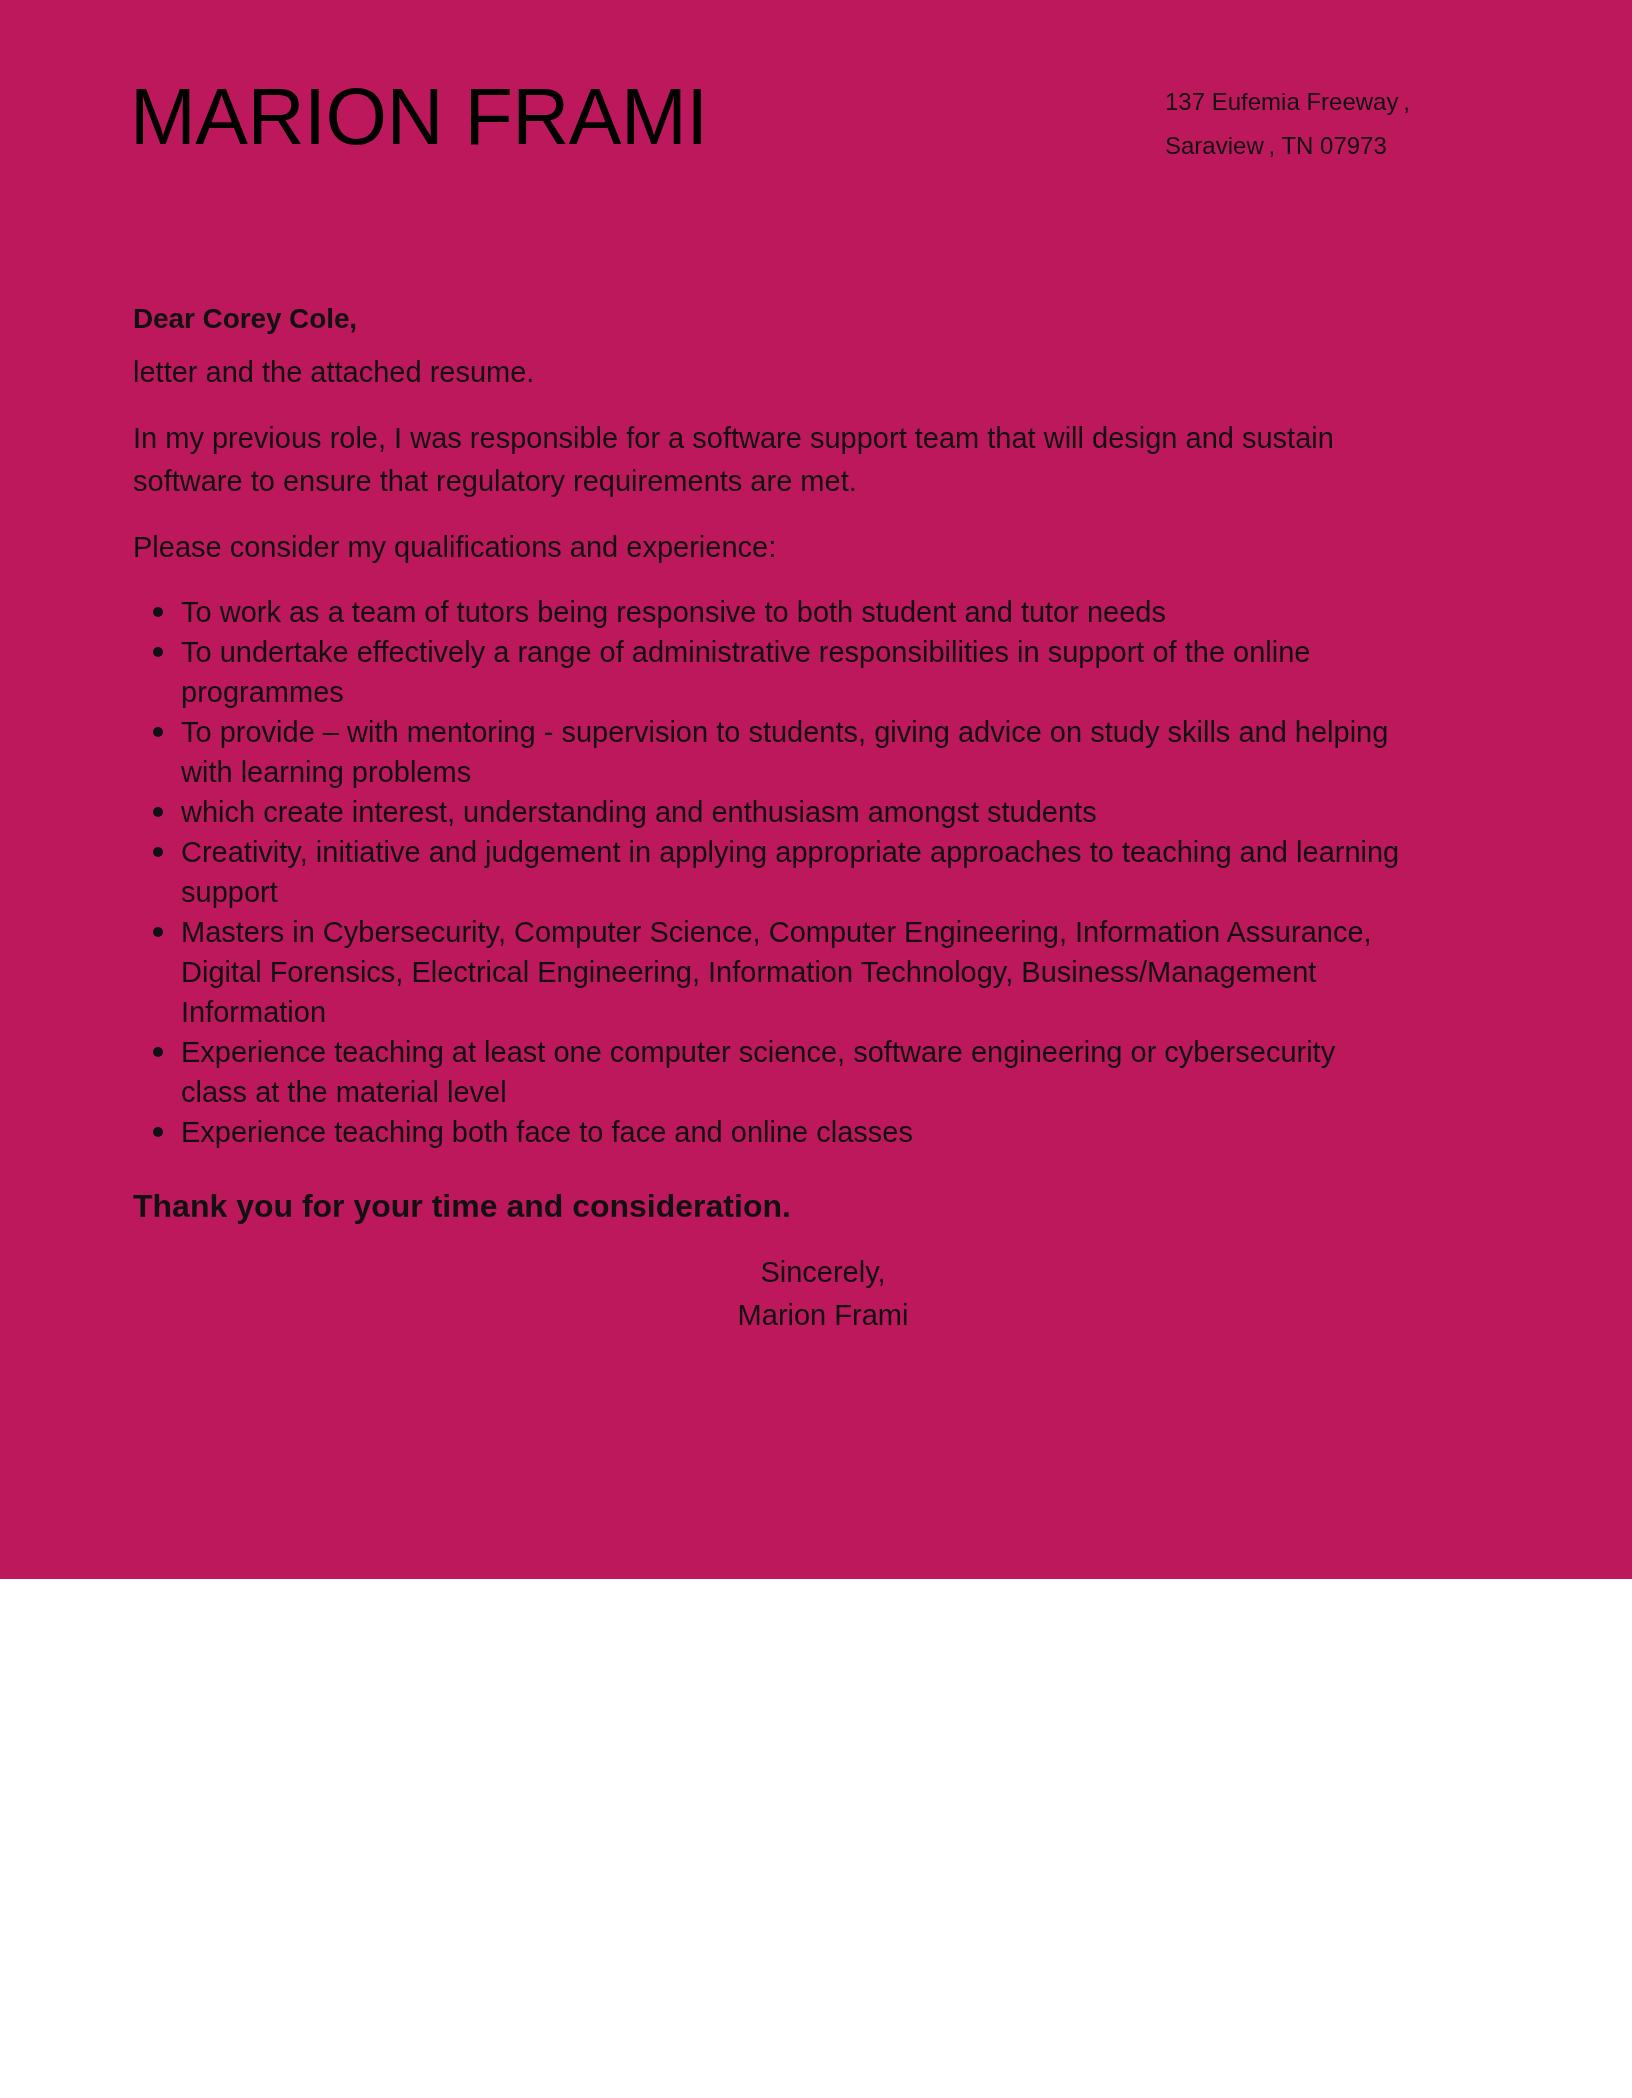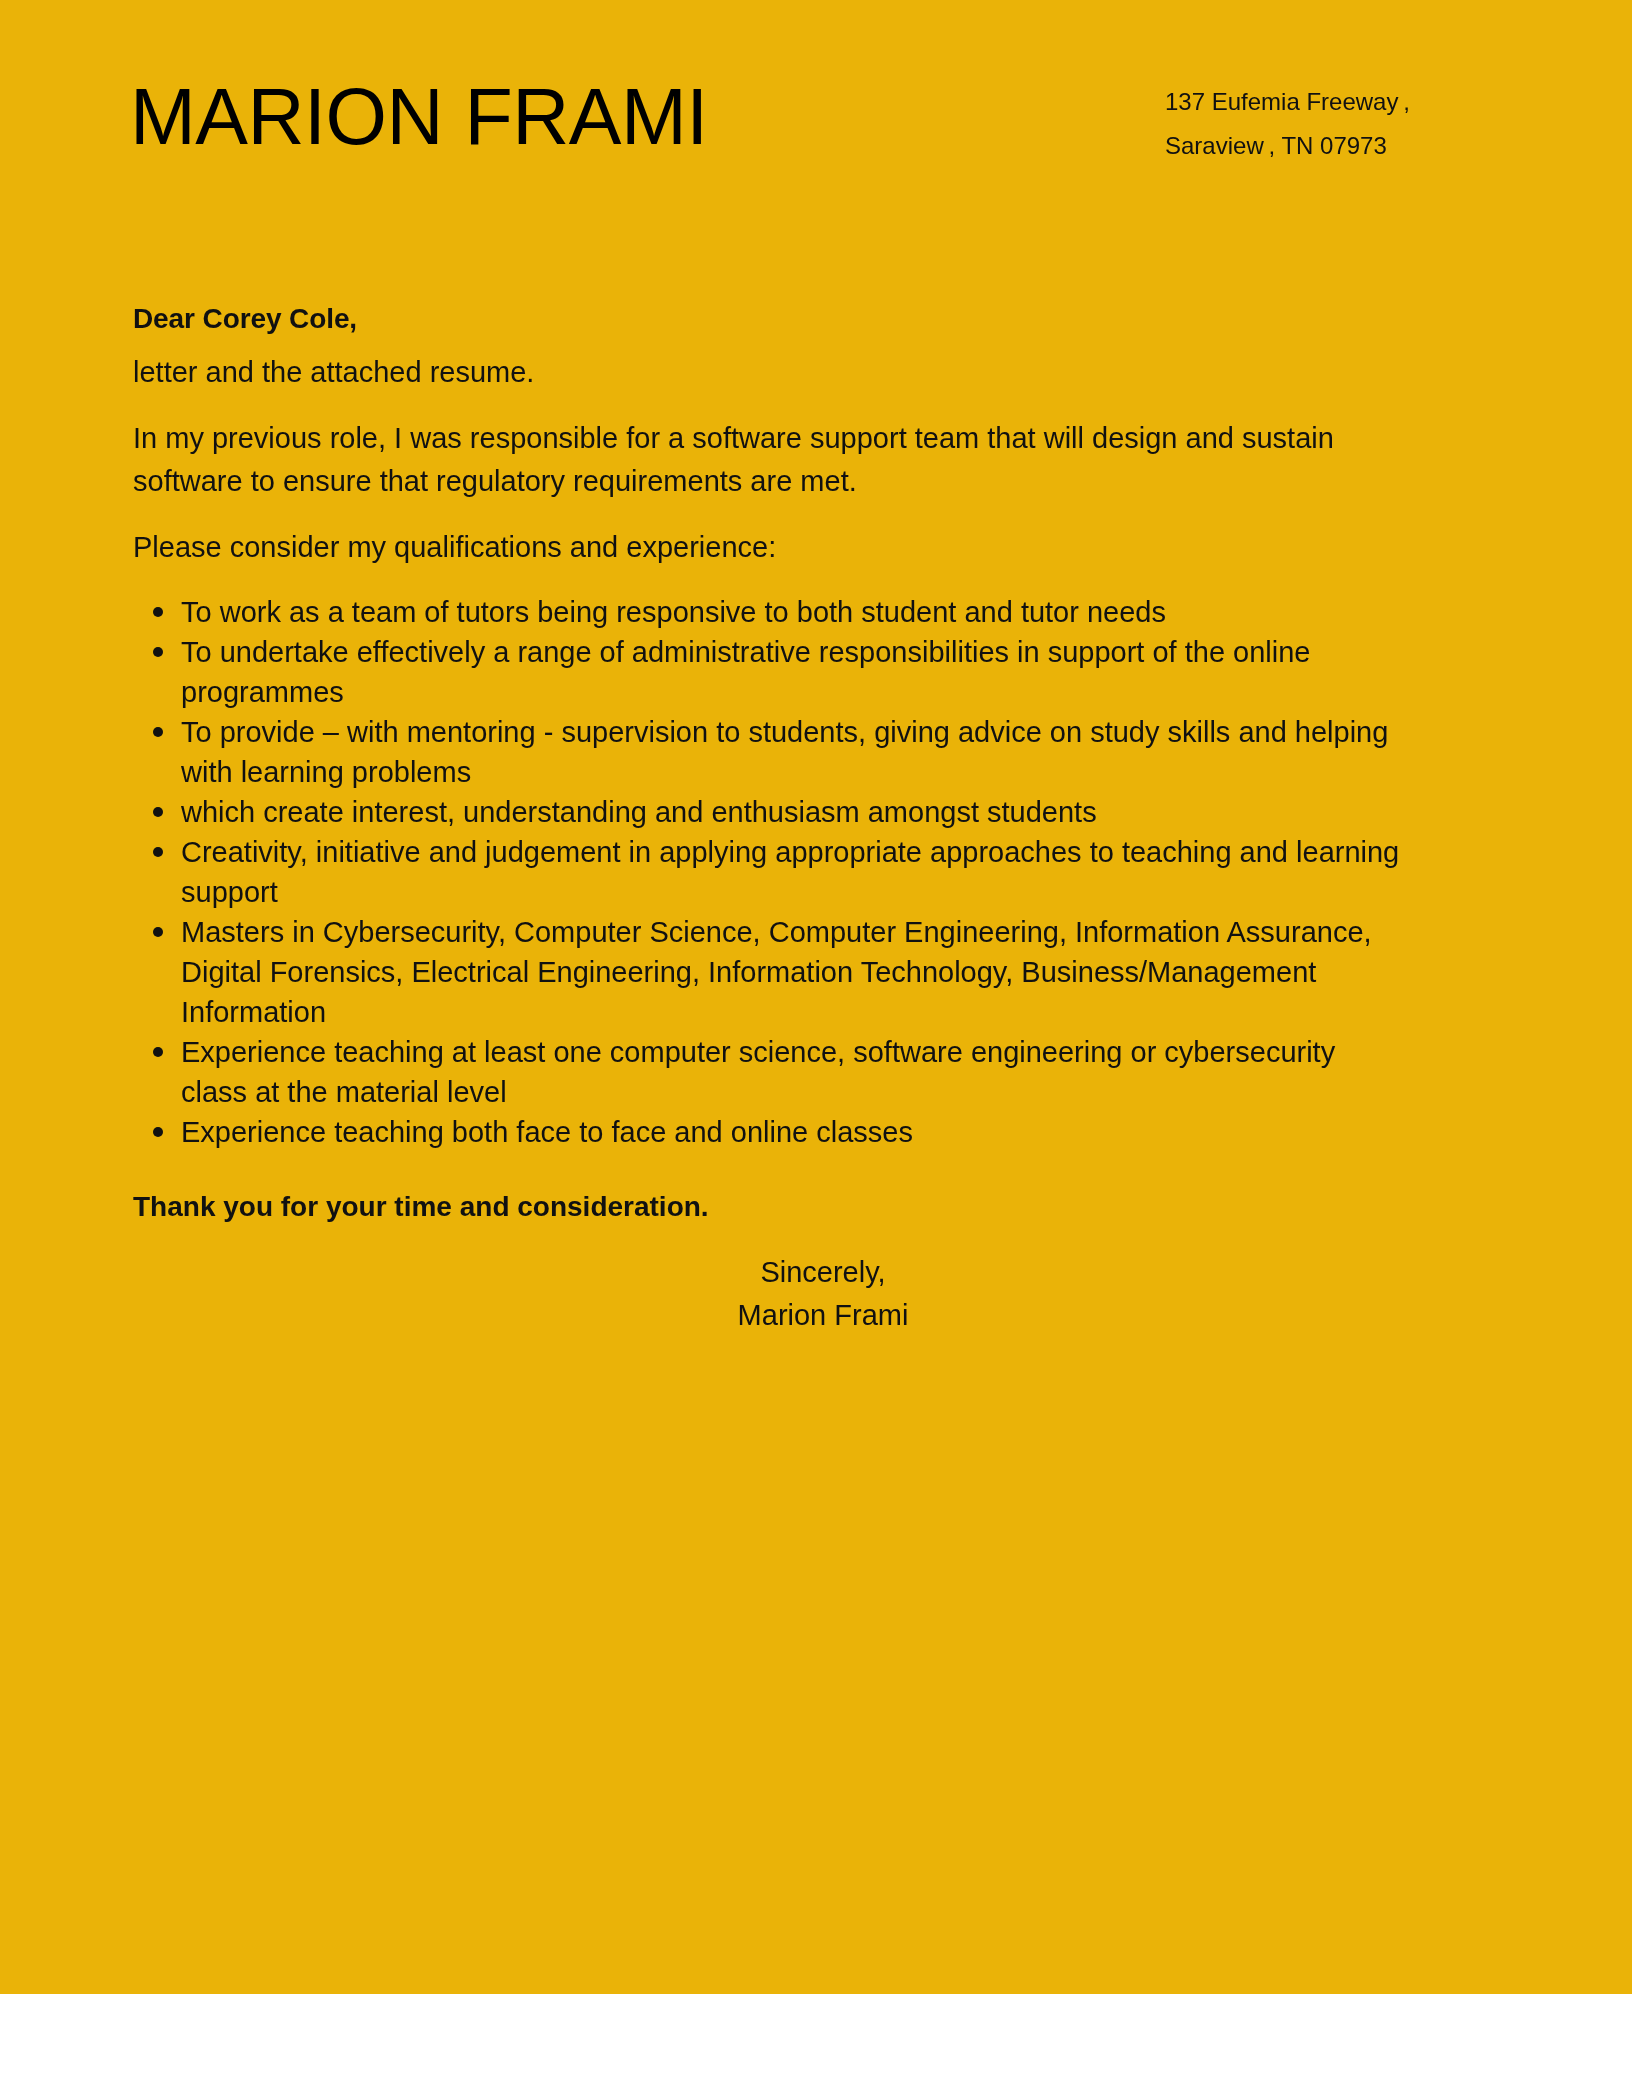--- a/index.html
+++ b/index.html
@@ -13,22 +13,22 @@
       position: relative;
       overflow: hidden;
       font-family: "Liberation Sans", "DejaVu Sans", sans-serif;
       color: #111111;
     }
     .page {
       position: absolute;
       left: 0;
       top: 0;
       width: 1632px;
-      height: 1994px;
-      background: #eab308;
+      height: 1579px;
+      background: #be185d;
     }
     .name {
       position: absolute;
       left: 130px;
       top: 70px;
       margin: 0;
       font-size: 79px;
       line-height: 94px;
       font-weight: 400;
       letter-spacing: -0.5px;
@@ -82,21 +82,21 @@
       width: 10px;
       height: 10px;
       border-radius: 50%;
       background: #111111;
     }
     ul.quals li .ln { display: block; white-space: nowrap; }
 
     .thanks {
       margin: 8px 0 23px 0;
       font-weight: 700;
-      font-size: 28px;
+      font-size: 32px;
     }
     .closing {
       margin: 0;
       text-align: center;
     }
     .closing div { white-space: nowrap; }
   </style>
 </head>
 <body>
 

